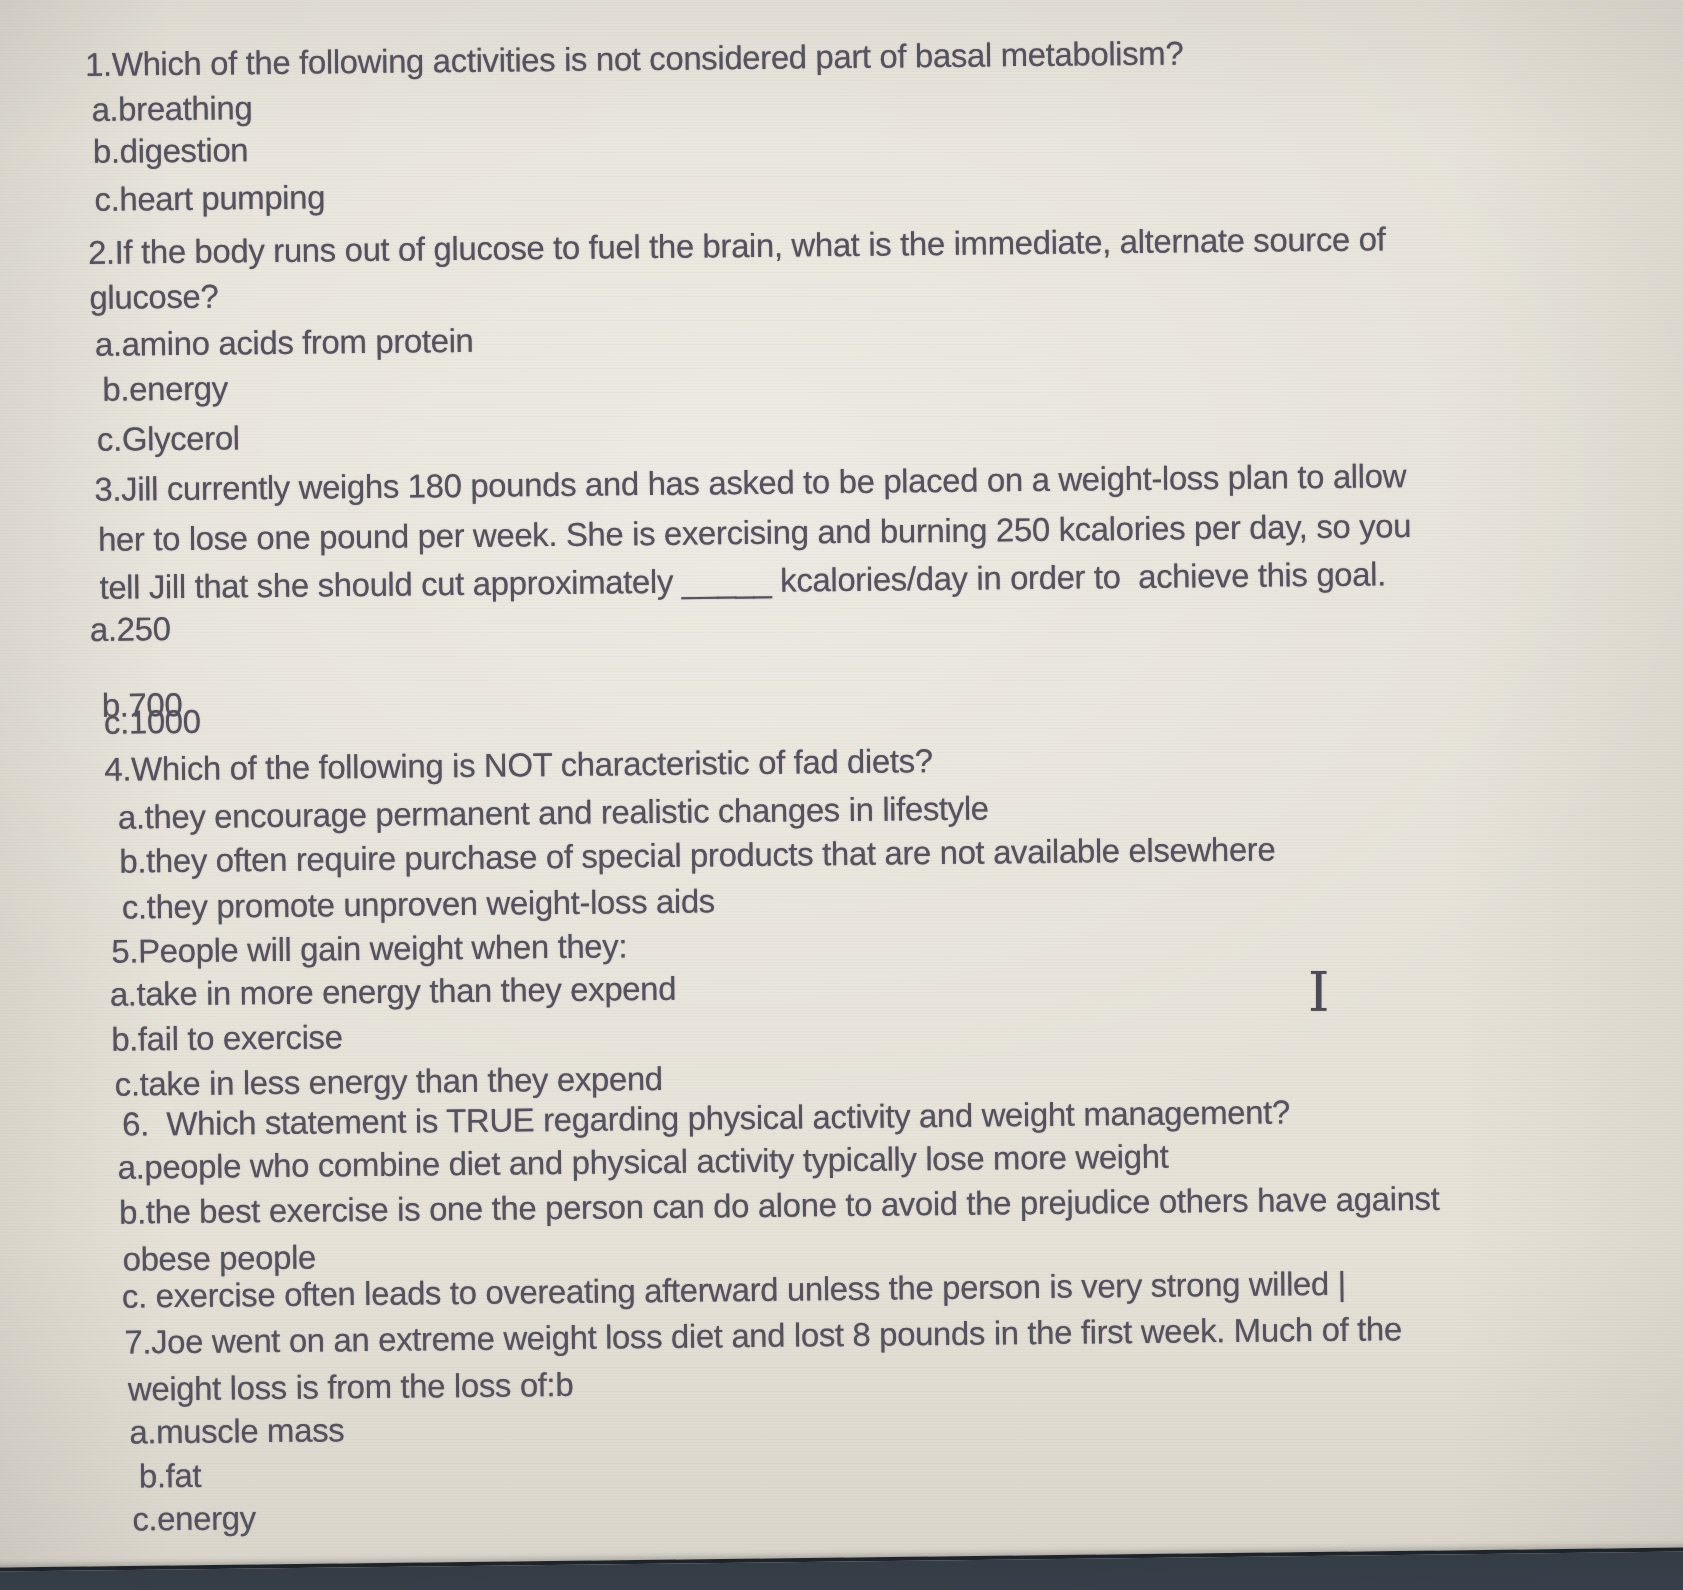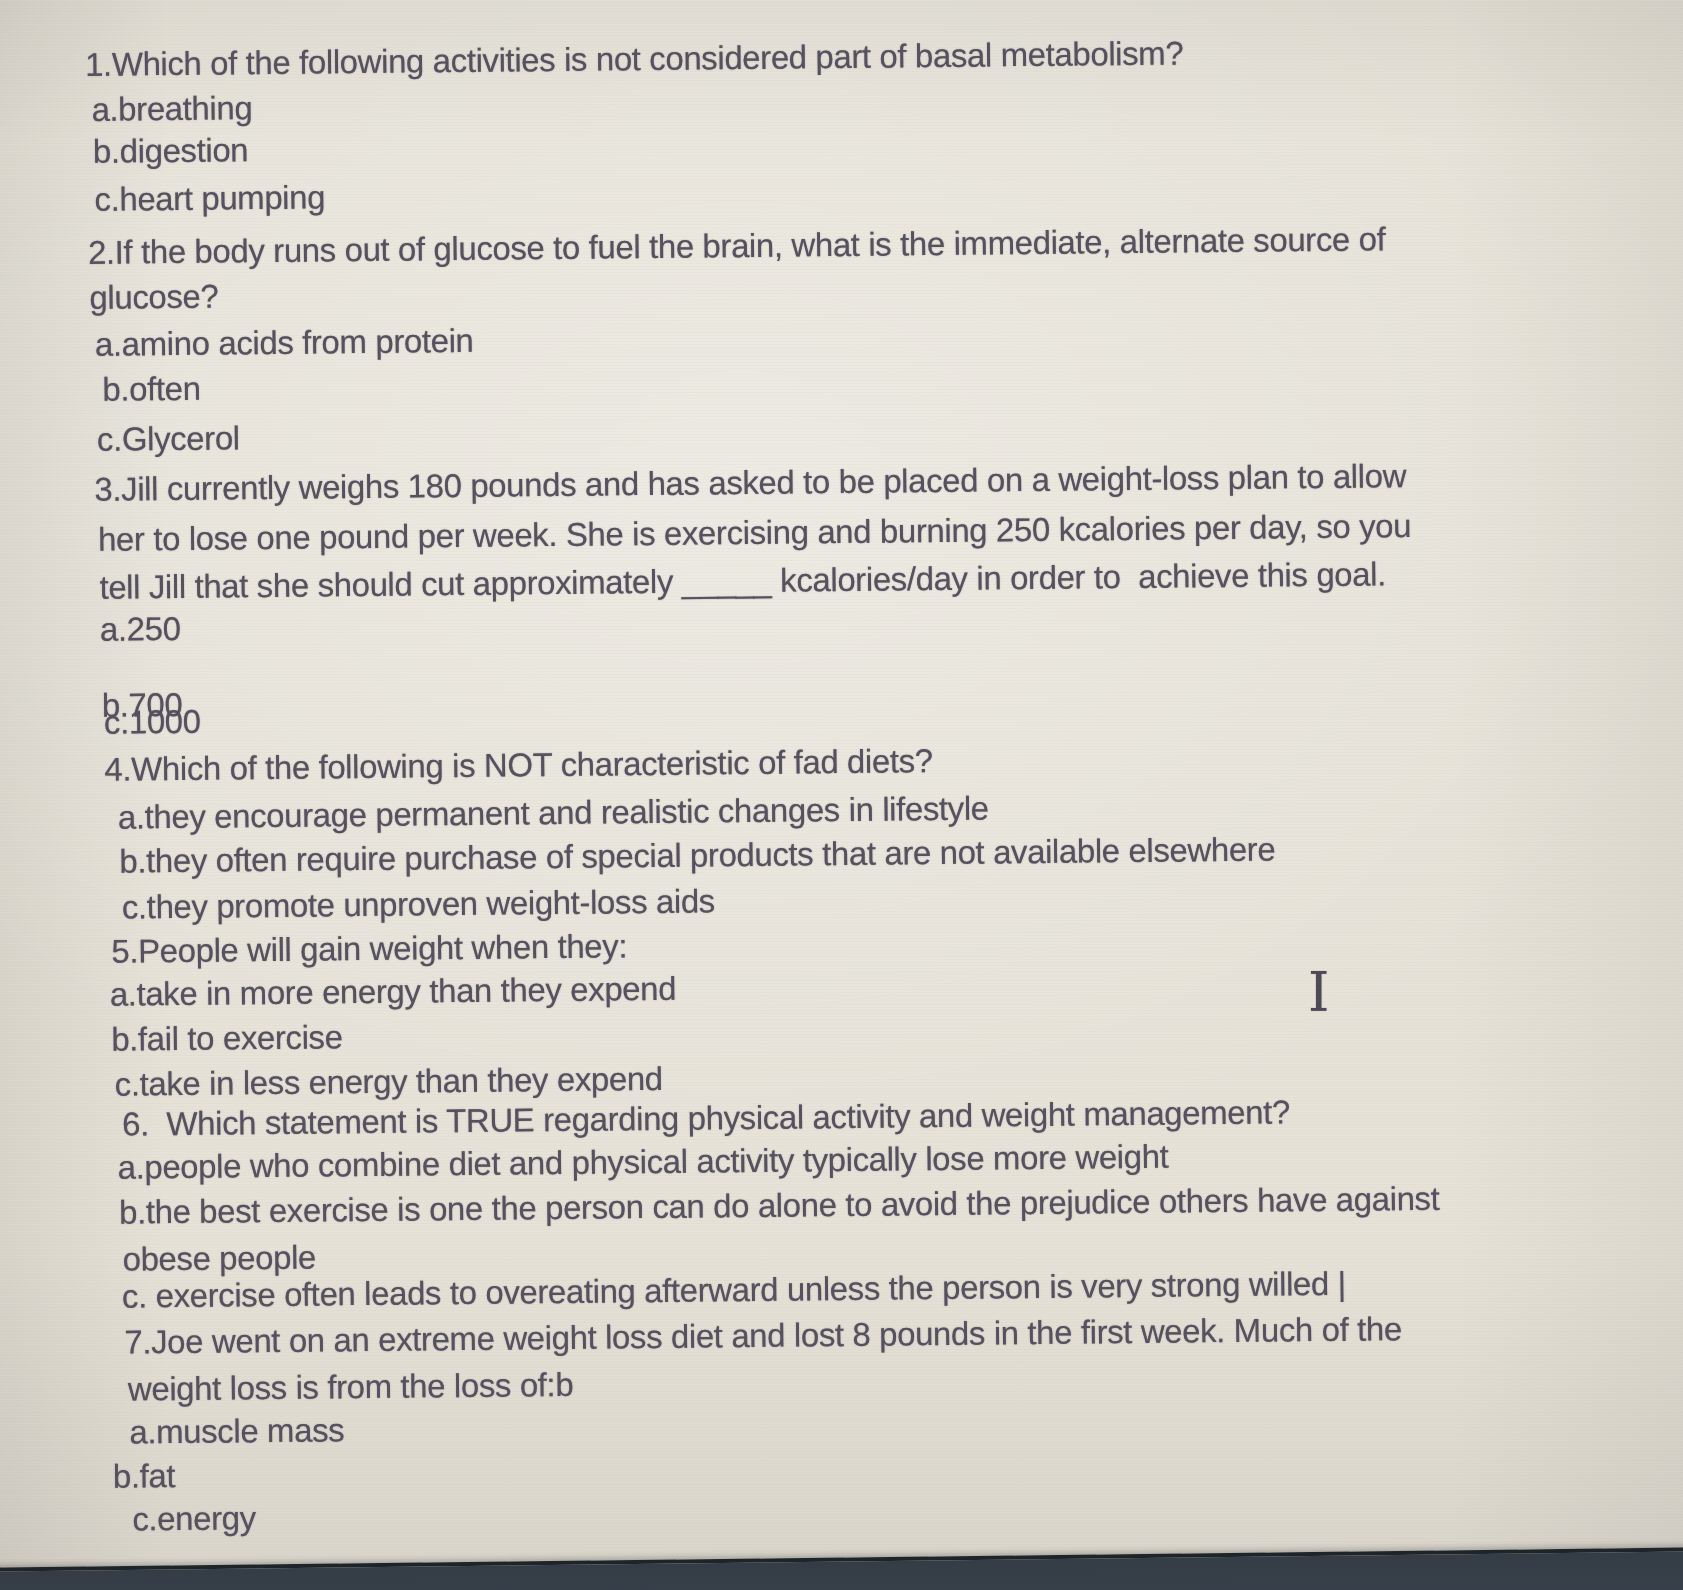--- a/index.html
+++ b/index.html
@@ -81,27 +81,27 @@
   <div id="text-area">
 
     <div class="line" style="top:43px;  left:85px">1.Which of the following activities is not considered part of basal metabolism?</div>
     <div class="line" style="top:88px;  left:91px">a.breathing</div>
     <div class="line" style="top:130px; left:92px">b.digestion</div>
     <div class="line" style="top:178px; left:93px">c.heart pumping</div>
 
     <div class="line" style="top:231px; left:86px">2.If the body runs out of glucose to fuel the brain, what is the immediate, alternate source of</div>
     <div class="line" style="top:276px; left:87px">glucose?</div>
     <div class="line" style="top:323px; left:92px">a.amino acids from protein</div>
-    <div class="line" style="top:368px; left:99px">b.often</div>
+    <div class="line" style="top:368px; left:99px">b.energy</div>
     <div class="line" style="top:418px; left:93px">c.Glycerol</div>
 
     <div class="line" style="top:468px; left:90px">3.Jill currently weighs 180 pounds and has asked to be placed on a weight-loss plan to allow</div>
     <div class="line" style="top:518px; left:93px">her to lose one pound per week. She is exercising and burning 250 kcalories per day, so you</div>
     <div class="line" style="top:566px; left:94px">tell Jill that she should cut approximately _____ kcalories/day in order to  achieve this goal.</div>
-    <div class="line" style="top:608px; left:94px">a.250</div>
+    <div class="line" style="top:608px; left:84px">a.250</div>
     <div class="line" style="top:684px; left:95px">b.700</div>
     <div class="line" style="top:701px; left:97px">c.1000</div>
 
     <div class="line" style="top:748px; left:97px">4.Which of the following is NOT characteristic of fad diets?</div>
     <div class="line" style="top:796px; left:110px">a.they encourage permanent and realistic changes in lifestyle</div>
     <div class="line" style="top:840px; left:111px">b.they often require purchase of special products that are not available elsewhere</div>
     <div class="line" style="top:886px; left:113px">c.they promote unproven weight-loss aids</div>
 
     <div class="line" style="top:930px; left:102px">5.People will gain weight when they:</div>
     <div class="line" style="top:973px; left:100px">a.take in more energy than they expend</div>
@@ -110,20 +110,20 @@
 
     <div class="line" style="top:1103px;left:111px">6.  Which statement is TRUE regarding physical activity and weight management?</div>
     <div class="line" style="top:1146px;left:106px">a.people who combine diet and physical activity typically lose more weight</div>
     <div class="line" style="top:1191px;left:107px">b.the best exercise is one the person can do alone to avoid the prejudice others have against</div>
     <div class="line" style="top:1238px;left:110px">obese people</div>
     <div class="line" style="top:1275px;left:109px">c. exercise often leads to overeating afterward unless the person is very strong willed |</div>
 
     <div class="line" style="top:1321px;left:111px">7.Joe went on an extreme weight loss diet and lost 8 pounds in the first week. Much of the</div>
     <div class="line" style="top:1368px;left:114px">weight loss is from the loss of:b</div>
     <div class="line" style="top:1411px;left:115px">a.muscle mass</div>
-    <div class="line" style="top:1455px;left:98px">b.fat</div>
+    <div class="line" style="top:1455px;left:124px">b.fat</div>
     <div class="line" style="top:1498px;left:117px">c.energy</div>
   </div>
 
   <div id="ibeam">I</div>
 
   <div id="bottom-bar"></div>
 </div>
 
 </body></html>

